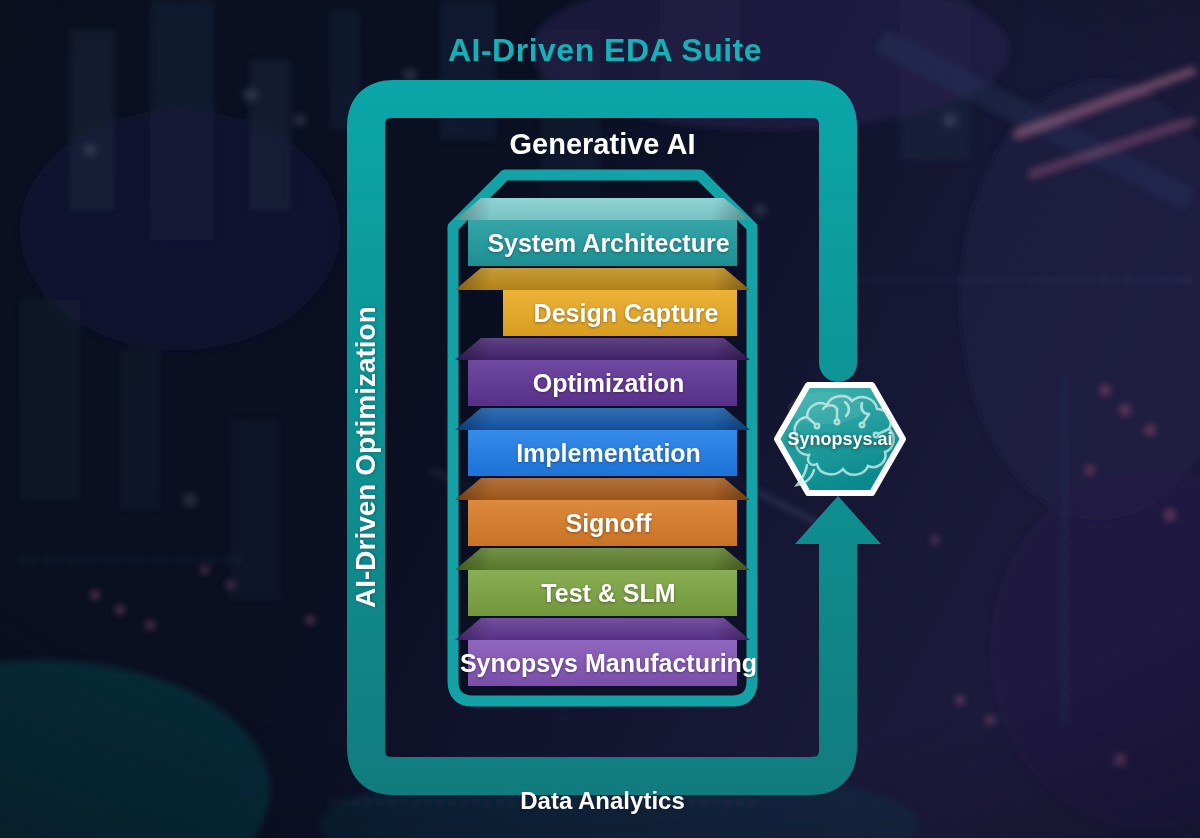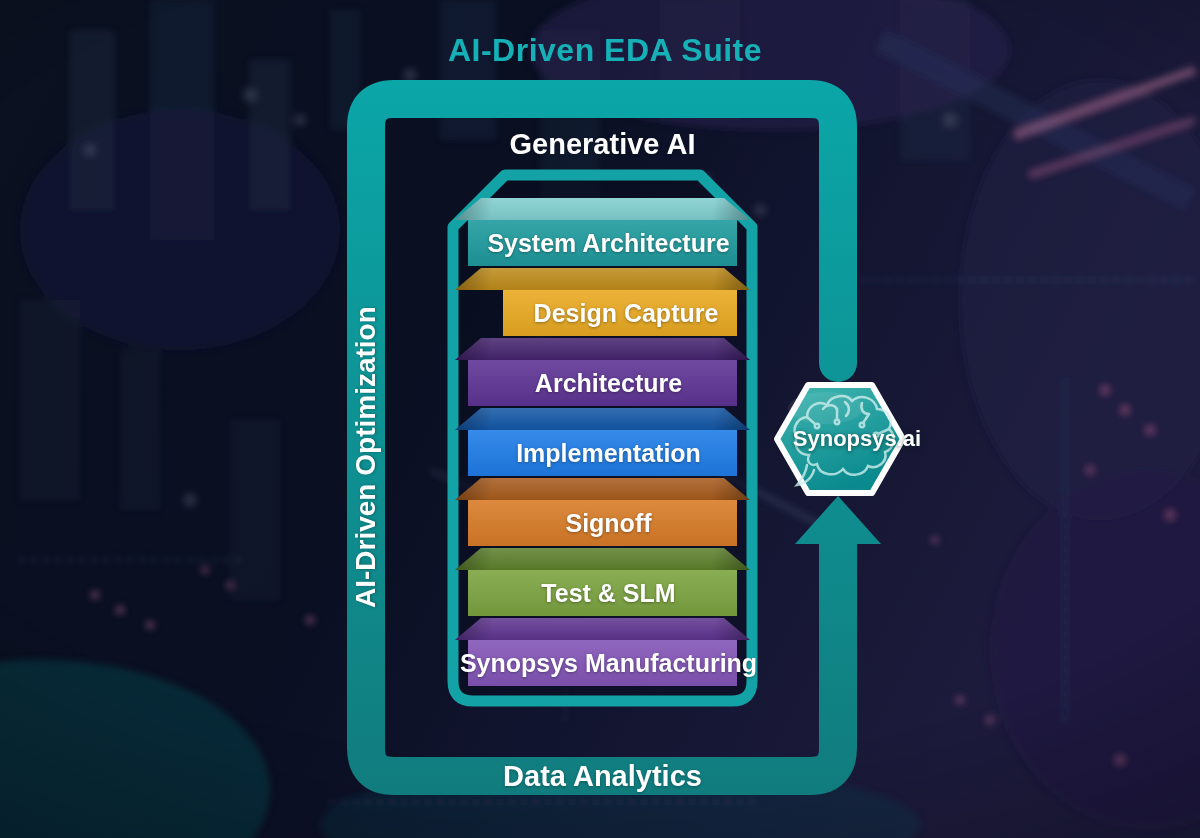--- a/index.html
+++ b/index.html
@@ -12,36 +12,36 @@
   .bg-svg{position:absolute;inset:0;z-index:0;}
   .vignette{position:absolute;inset:0;z-index:1;pointer-events:none;
     background:radial-gradient(120% 95% at 50% 42%, rgba(0,0,0,0) 52%, rgba(3,6,14,.58) 100%);}
   .main-svg{position:absolute;inset:0;z-index:2;}
   .page-title{position:absolute;left:355px;top:32px;width:500px;z-index:4;
     text-align:center;font-size:32px;font-weight:700;color:var(--title);letter-spacing:.5px;}
   .band{position:absolute;z-index:4;color:var(--txt);font-weight:700;
     display:flex;align-items:center;justify-content:center;
     text-shadow:0 1px 3px rgba(0,20,20,.35);}
   .band-top{left:347px;top:80px;width:511px;height:38px;font-size:29px;margin-top:45px;}
-  .band-bottom{left:347px;top:757px;width:511px;height:38px;font-size:29px;}
+  .band-bottom{left:347px;top:782px;width:511px;height:38px;font-size:24px;}
   .band-left{left:347px;top:80px;width:38px;height:715px;font-size:28px;
     writing-mode:vertical-rl;transform:rotate(180deg);padding-bottom:40px;box-sizing:border-box;}
   .layers{position:absolute;left:455px;top:198px;width:295px;z-index:4;}
   .layer{height:68px;margin-bottom:2px;}
   .layer-top{height:22px;
     clip-path:polygon(26px 0, calc(100% - 26px) 0, 100% 100%, 0 100%);
     background-image:linear-gradient(100deg, rgba(0,0,0,.30) 0%, rgba(0,0,0,0) 13%, rgba(0,0,0,0) 87%, rgba(0,0,0,.30) 100%),
                      linear-gradient(180deg, rgba(255,255,255,.14), rgba(0,0,0,.06));}
   .layer-front{height:46px;margin:0 13px;display:flex;align-items:center;justify-content:center;
     color:var(--txt);font-size:25px;font-weight:700;white-space:nowrap;
     text-shadow:0 1px 3px rgba(0,0,0,.35);
     background-image:linear-gradient(180deg, rgba(255,255,255,.10), rgba(0,0,0,.08));padding-left:12px;}
-  .hex-label{position:absolute;left:794px;top:385px;width:126px;height:108px;z-index:5;
+  .hex-label{position:absolute;left:777px;top:385px;width:126px;height:108px;z-index:5;
     display:flex;align-items:center;justify-content:center;color:var(--txt);
-    font-size:22px;font-weight:700;text-shadow:0 1px 4px rgba(0,30,30,.65);}
+    font-size:18px;font-weight:700;text-shadow:0 1px 4px rgba(0,30,30,.65);}
 </style>
 </head>
 <body>
 
 <div class="stage">
 
   <svg class="bg-svg" width="1200" height="838" viewBox="0 0 1200 838" aria-hidden="true">
     <defs>
       <linearGradient id="bgg" x1="0" y1="0" x2="1" y2="0.35">
         <stop offset="0" stop-color="#0b1120"></stop>
@@ -170,21 +170,21 @@
       <div class="layer">
         <div class="layer-top" style="background-color: rgb(127, 205, 206);"></div>
         <div class="layer-front" style="background-color: rgb(31, 155, 158);">System Architecture</div>
       </div>
       <div class="layer">
         <div class="layer-top" style="background-color: rgb(189, 138, 25);"></div>
         <div class="layer-front" style="background-color: rgb(234, 170, 34); margin-left: 48px;">Design Capture</div>
       </div>
       <div class="layer">
         <div class="layer-top" style="background-color: rgb(68, 35, 110);"></div>
-        <div class="layer-front" style="background-color: rgb(95, 52, 149);">Architecture</div>
+        <div class="layer-front" style="background-color: rgb(95, 52, 149);">Optimization</div>
       </div>
       <div class="layer">
         <div class="layer-top" style="background-color: rgb(18, 86, 165);"></div>
         <div class="layer-front" style="background-color: rgb(31, 125, 232);">Implementation</div>
       </div>
       <div class="layer">
         <div class="layer-top" style="background-color: rgb(165, 90, 28);"></div>
         <div class="layer-front" style="background-color: rgb(217, 124, 40);">Signoff</div>
       </div>
       <div class="layer">

